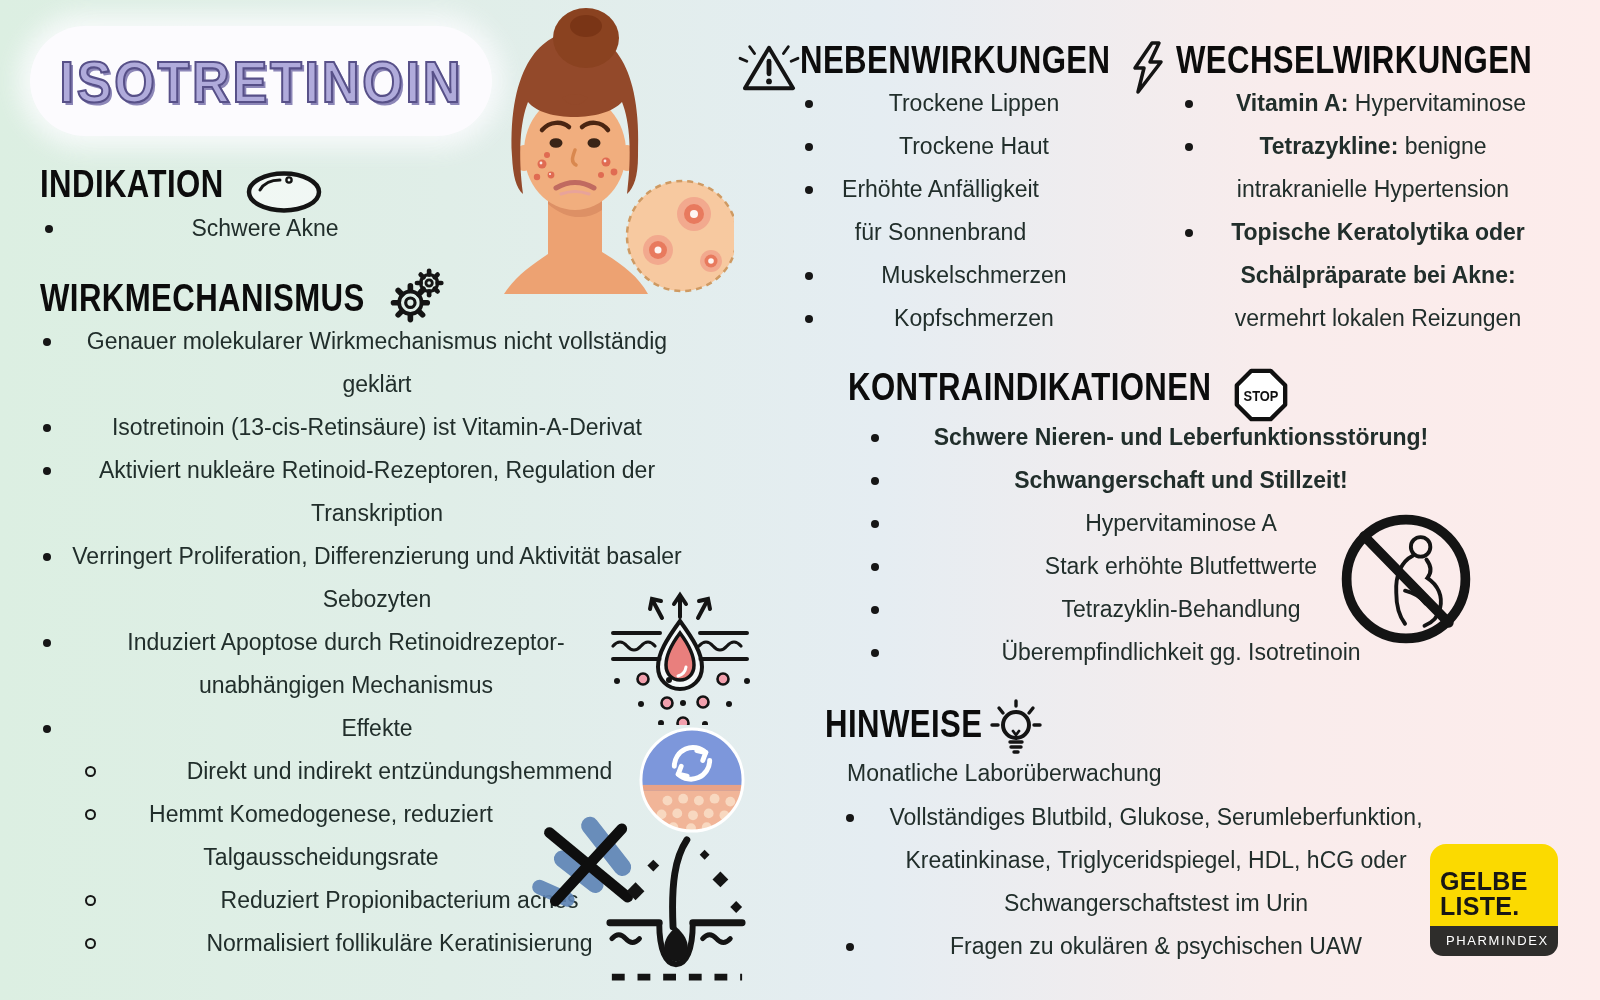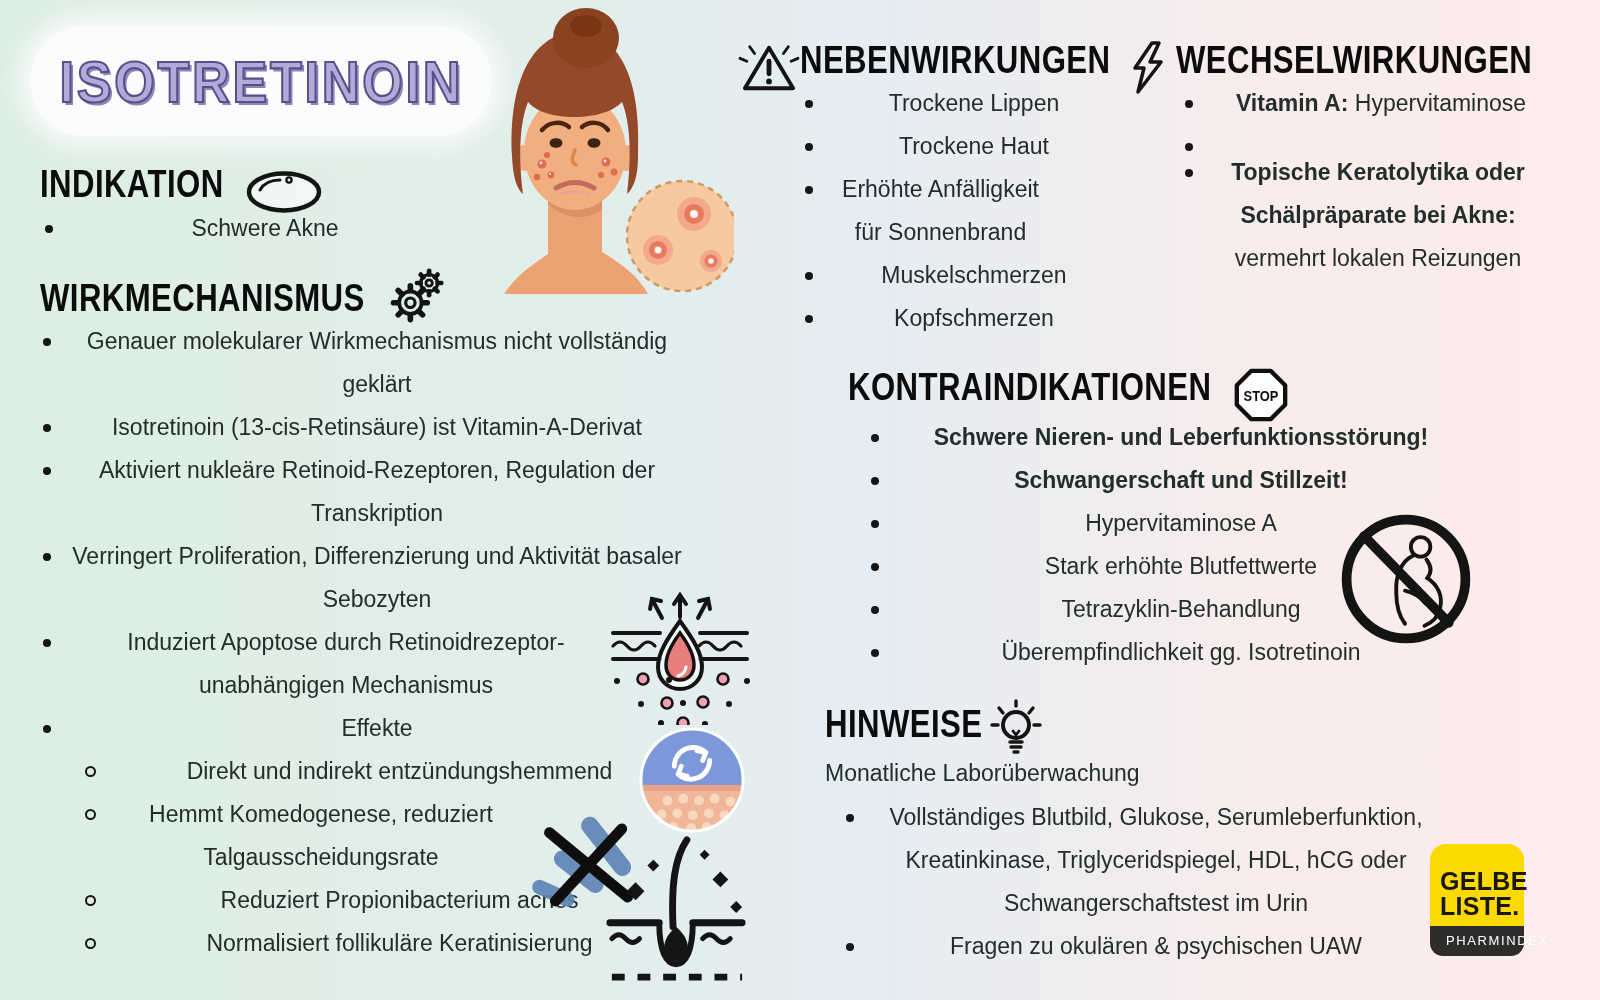--- a/index.html
+++ b/index.html
@@ -42,21 +42,21 @@
   .li.sub { margin-left:42px; }
   .li.sub .b { background:transparent; border:2.5px solid #161616; width:7px; height:7px; margin-top:16px; }
   .li .t { flex:1; font-size:23px; line-height:43px; }
   .li .t b, .intro b { font-weight:800; }
   .t.bold { font-weight:800; }
   .intro { position:absolute; font-size:23px; line-height:43px; }
 
   svg { display:block; }
 
   
-  .logo { left:1430px; top:844px; width:94px; }
+  .logo { left:1430px; top:844px; width:128px; }
   .logo-top {
     background:#fbda00; border-radius:16px 16px 0 0; height:82px;
     display:flex; flex-direction:column; justify-content:flex-end;
     padding:0 0 7px 10px; box-sizing:border-box;
   }
   .logo-line { font-size:25px; line-height:25px; font-weight:800; color:#181715; letter-spacing:.3px; }
   .logo-bottom {
     background:#2e2d2b; color:#fff; border-radius:0 0 13px 13px;
     font-size:13px; letter-spacing:1.6px; text-align:center; padding:7px 16px 8px;
   }
@@ -347,20 +347,21 @@
     <path d="M24 3 L7 28 L16 28 L10 52 L33 22 L22 22 L31 3 Z" fill="none" stroke="#141414" stroke-width="3.5" stroke-linejoin="round"></path>
   </svg>
   <div class="heading" style="left:1176px;top:40px">WECHSELWIRKUNGEN</div>
   <div class="list" style="left:1182px;top:82px;width:372px">
     <div class="li">
         <span class="b"></span>
       <span class="t"><b>Vitamin A:</b><span> Hypervitaminose</span></span>
       </div>
     <div class="li">
         <span class="b"></span>
+      <span class="t" style="max-width:330px"><b>Tetrazykline:</b><span> benigne intrakranielle Hypertension</span></span>
       </div>
     <div class="li">
         <span class="b"></span>
       <span class="t" style="max-width:340px"><b>Topische Keratolytika oder Schälpräparate bei Akne:</b><span> vermehrt lokalen Reizungen</span></span>
       </div>
   </div>
 
   <div class="heading" style="left:848px;top:367px">KONTRAINDIKATIONEN</div>
   <svg class="abs" style="left:1232px;top:366px" width="58" height="58" viewBox="0 0 60 60">
     <polygon points="20,5 40,5 55,20 55,40 40,55 20,55 5,40 5,20" fill="#ffffff" stroke="#101010" stroke-width="4.5" stroke-linejoin="round"></polygon>
@@ -412,21 +413,21 @@
       <line x1="22" y1="44" x2="34" y2="44"></line>
       <line x1="23" y1="49" x2="33" y2="49"></line>
       <line x1="26" y1="54" x2="30" y2="54"></line>
       <line x1="28" y1="3" x2="28" y2="8"></line>
       <line x1="11" y1="10" x2="15" y2="15"></line>
         <line x1="45" y1="10" x2="41" y2="15"></line>
       <line x1="4" y1="27" x2="10" y2="27"></line>
         <line x1="52" y1="27" x2="46" y2="27"></line>
     </g>
   </svg>
-  <div class="intro" style="left:825px;top:752px">Monatliche Laborüberwachung</div>
+  <div class="intro" style="left:847px;top:752px">Monatliche Laborüberwachung</div>
   <div class="list" style="left:843px;top:796px;width:600px">
     <div class="li">
         <span class="b"></span>
         <span class="t" style="max-width:575px">Vollständiges Blutbild, Glukose, Serumleberfunktion, Kreatinkinase, Triglyceridspiegel, HDL, hCG oder Schwangerschaftstest im Urin</span>
       </div>
     <div class="li">
         <span class="b"></span>
         <span class="t">Fragen zu okulären &amp; psychischen UAW</span>
       </div>
   </div>

